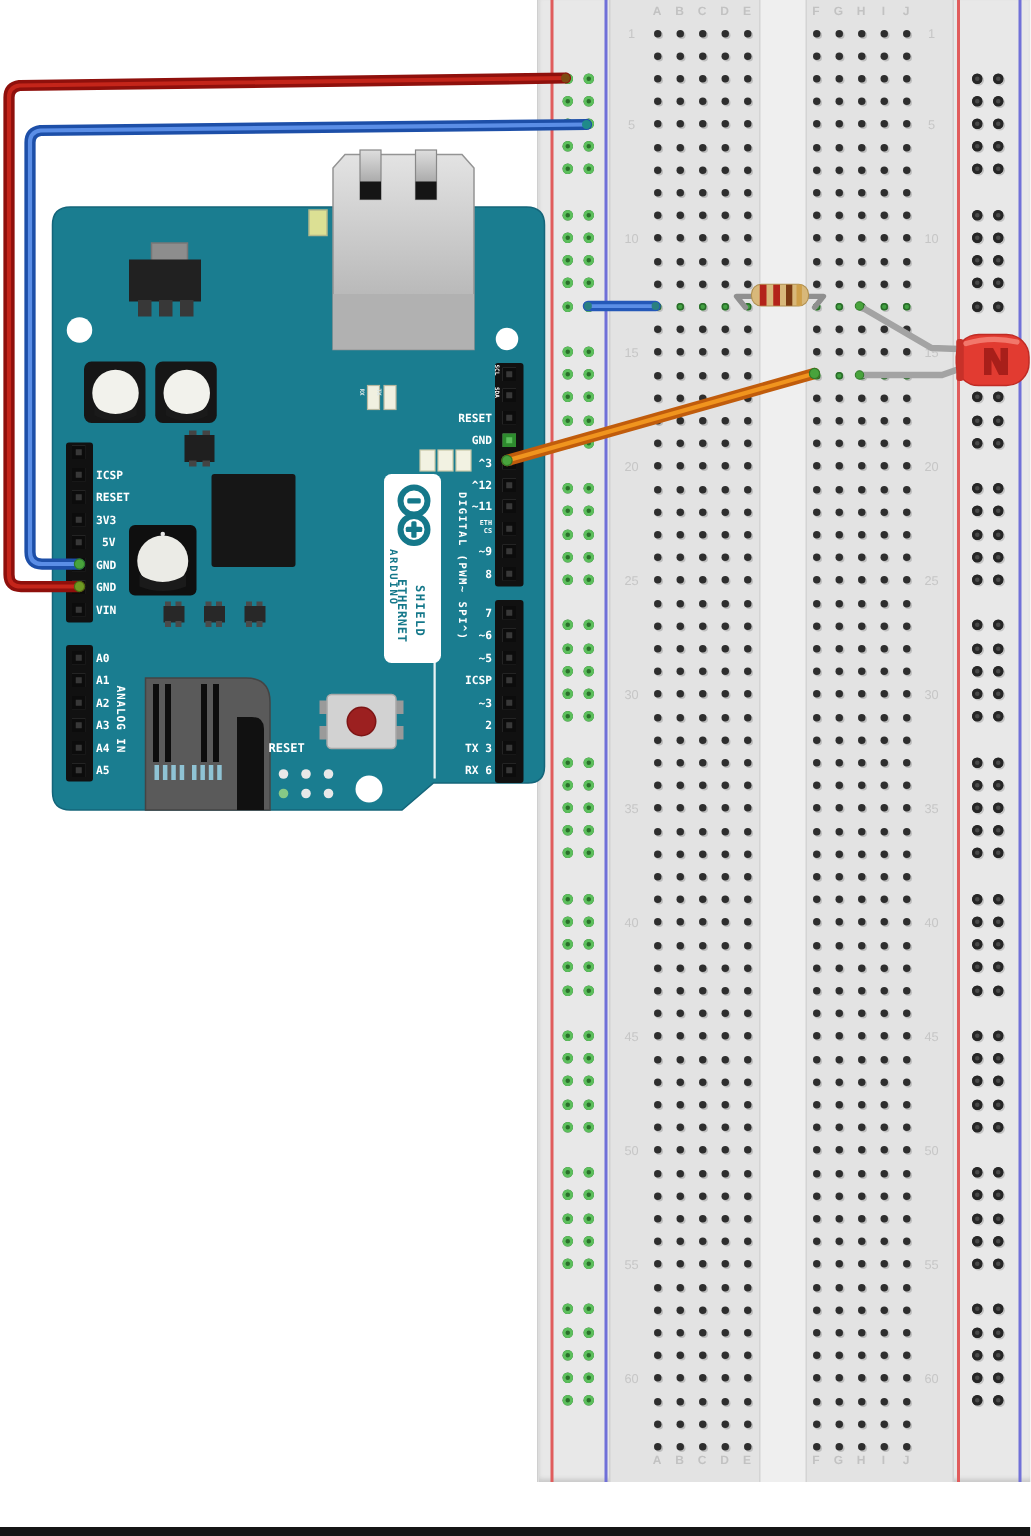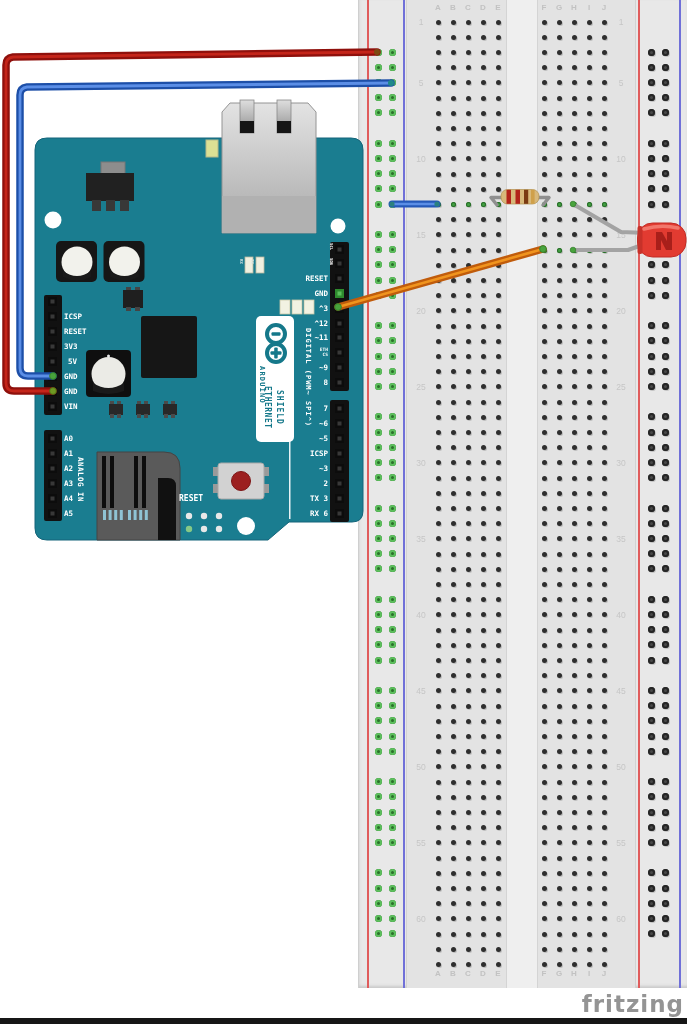--- a/index.html
+++ b/index.html
@@ -1179,15 +1179,14 @@
       <path d="M 573,250 L 628,250 L 648,243" fill="none" stroke="#a3a3a3" stroke-width="4.2" stroke-linecap="round" stroke-linejoin="round"></path>
       <circle cx="573" cy="204" r="2.8" fill="#48a33c" stroke="#2f7a28" stroke-width="0.7"></circle>
       <circle cx="573" cy="250" r="2.8" fill="#48a33c" stroke="#2f7a28" stroke-width="0.7"></circle>
       <rect x="637.5" y="223" width="48.5" height="34" rx="15" fill="#e23b31" stroke="#c02b24"></rect>
       <rect x="637.5" y="226" width="5" height="28" rx="2" fill="#c73129"></rect>
       <polygon points="656,232 662,232 667,241 667,232 672,232 672,250 666,250 661,240 661,250 656,250" fill="#9e1b16" opacity="0.85"></polygon>
       <path d="M 644,229 Q 661,224 678,228" fill="none" stroke="#f47e72" stroke-width="3.5" stroke-linecap="round" opacity="0.9"></path>
     </g>
   </svg>
 
-  <div id="fritzing-logo">fritzing</div>
   <div id="bottom-bar"></div>
 </div>
 
 </body></html>

